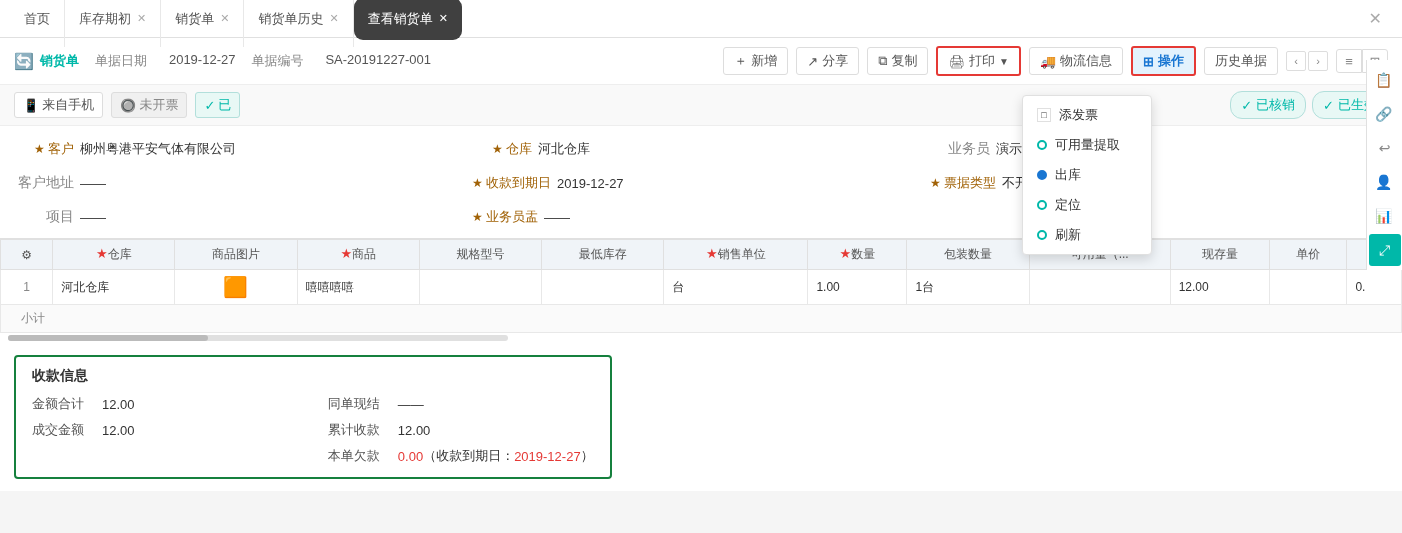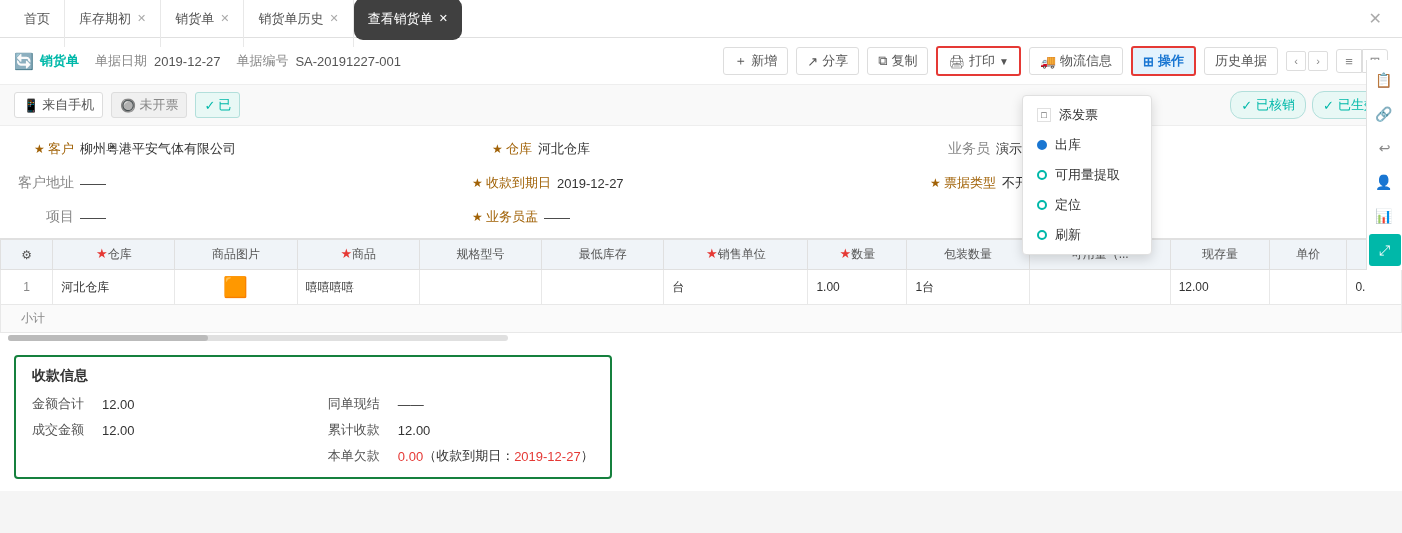--- a/index.html
+++ b/index.html
@@ -20,21 +20,21 @@
 
     
     .main-content { background: #fff; margin: 0; padding: 0; }
 
     
     .form-header {
       display: flex; align-items: center; padding: 8px 14px; border-bottom: 1px solid #eee;
       gap: 16px; background: #fff;
     }
     .form-title { display: flex; align-items: center; gap: 6px; color: #00b8a9; font-weight: bold; font-size: 14px; }
-    .form-meta { display: flex; align-items: center; gap: 7px; color: #555; font-size: 13px; }
+    .form-meta { display: flex; align-items: flex-start; gap: 22px; color: #555; font-size: 13px; }
     .form-meta-label { color: #888; }
     .form-actions { margin-left: auto; display: flex; align-items: center; gap: 8px; }
     .btn { display: inline-flex; align-items: center; gap: 4px; padding: 4px 10px; border: 1px solid #ddd; border-radius: 3px; cursor: pointer; background: #fff; color: #555; font-size: 12px; }
     .btn-highlight { border: 2px solid #e53935 !important; }
     .btn-status-green { background: #e8f8f5; color: #00b8a9; border-color: #b2dfdb; border-radius: 12px; }
 
     
     .toolbar-row {
       display: flex; align-items: center; padding: 6px 14px; background: #f9f9f9;
       border-bottom: 1px solid #eee; gap: 8px;
@@ -342,26 +342,26 @@
   </div>
 
 </div>
 
 <div class="dropdown-menu">
   <div class="dropdown-item">
     <span class="dropdown-icon-box">□</span>
     <span>添发票</span>
   </div>
   <div class="dropdown-item">
+    <span class="dropdown-circle"></span>
+    <span>可用量提取</span>
+  </div>
+  <div class="dropdown-item">
     <span class="dropdown-circle dropdown-circle-blue"></span>
     <span>出库</span>
-  </div>
-  <div class="dropdown-item">
-    <span class="dropdown-circle"></span>
-    <span>可用量提取</span>
   </div>
   <div class="dropdown-item">
     <span class="dropdown-circle"></span>
     <span>定位</span>
   </div>
   <div class="dropdown-item">
     <span class="dropdown-circle"></span>
     <span>刷新</span>
   </div>
 </div>

